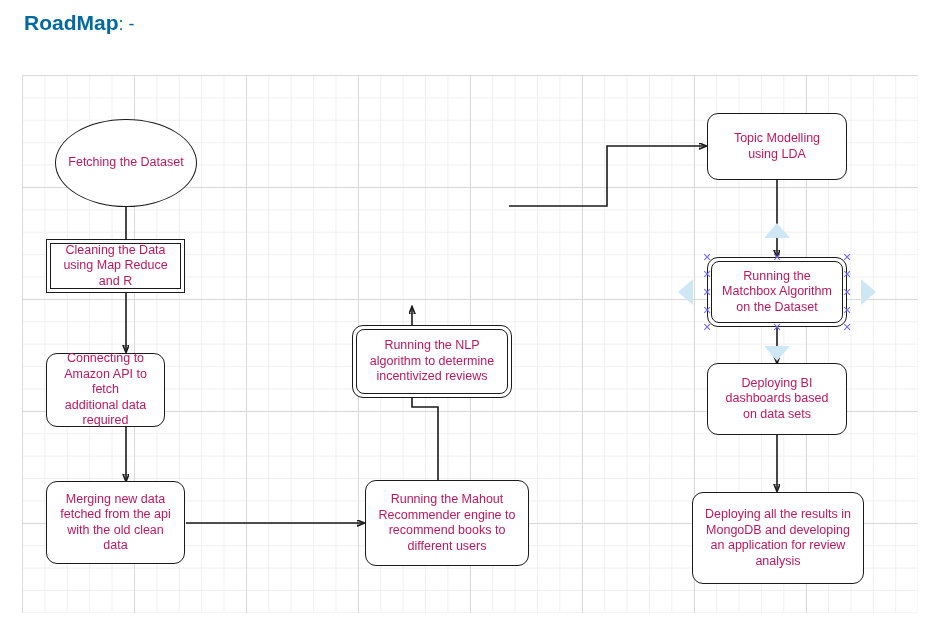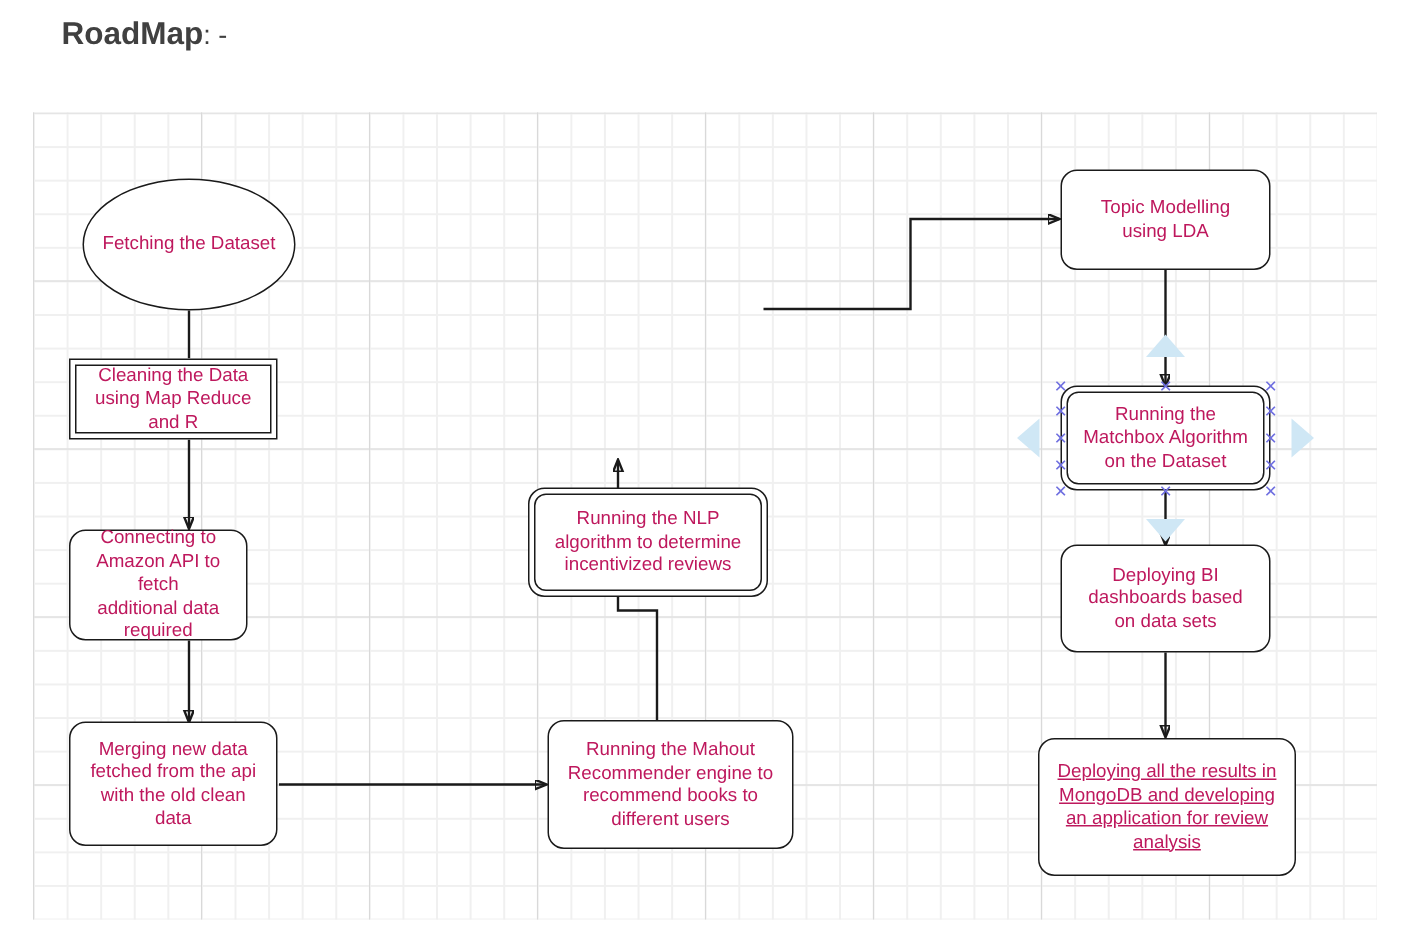--- a/index.html
+++ b/index.html
@@ -11,24 +11,24 @@
     width: 939px;
     height: 628px;
     font-family: "Liberation Sans", sans-serif;
     overflow: hidden;
     position: relative;
   }
 
   
   #page-title {
     position: absolute;
-    left: 41px;
+    left: 24px;
     top: 11px;
     font-size: 21px;
-    color: #404040;
+    color: #0369a1;
     white-space: nowrap;
     letter-spacing: 0px;
   }
   #page-title .t-strong {
     font-weight: bold;
   }
   #page-title .t-rest {
     font-weight: normal;
     font-size: 18px;
   }
@@ -219,21 +219,21 @@
 using LDA</div>
 
   <div class="node rounded dbl" style="left:685px; top:182px; width:140px; height:70px;">Running the
 Matchbox Algorithm
 on the Dataset</div>
 
   <div class="node rounded" style="left:685px; top:288px; width:140px; height:72px;">Deploying BI
 dashboards based
 on  data sets</div>
 
-  <div class="node rounded" style="left:670px; top:417px; width:172px; height:92px;text-decoration:underline;">Deploying all the results in
+  <div class="node rounded" style="left:670px; top:417px; width:172px; height:92px;">Deploying all the results in
 MongoDB and developing
 an application for review
 analysis</div>
 
   <div class="selection-layer" style="left:685px; top:182px; width:140px; height:70px;">
 
     <div class="auto-arrow up" style="left:57px; top:-34px;"></div>
     <div class="auto-arrow down" style="left:57px; top:89px;"></div>
     <div class="auto-arrow left" style="left:-29px; top:22px;"></div>
     <div class="auto-arrow right" style="left:154px; top:22px;"></div>

